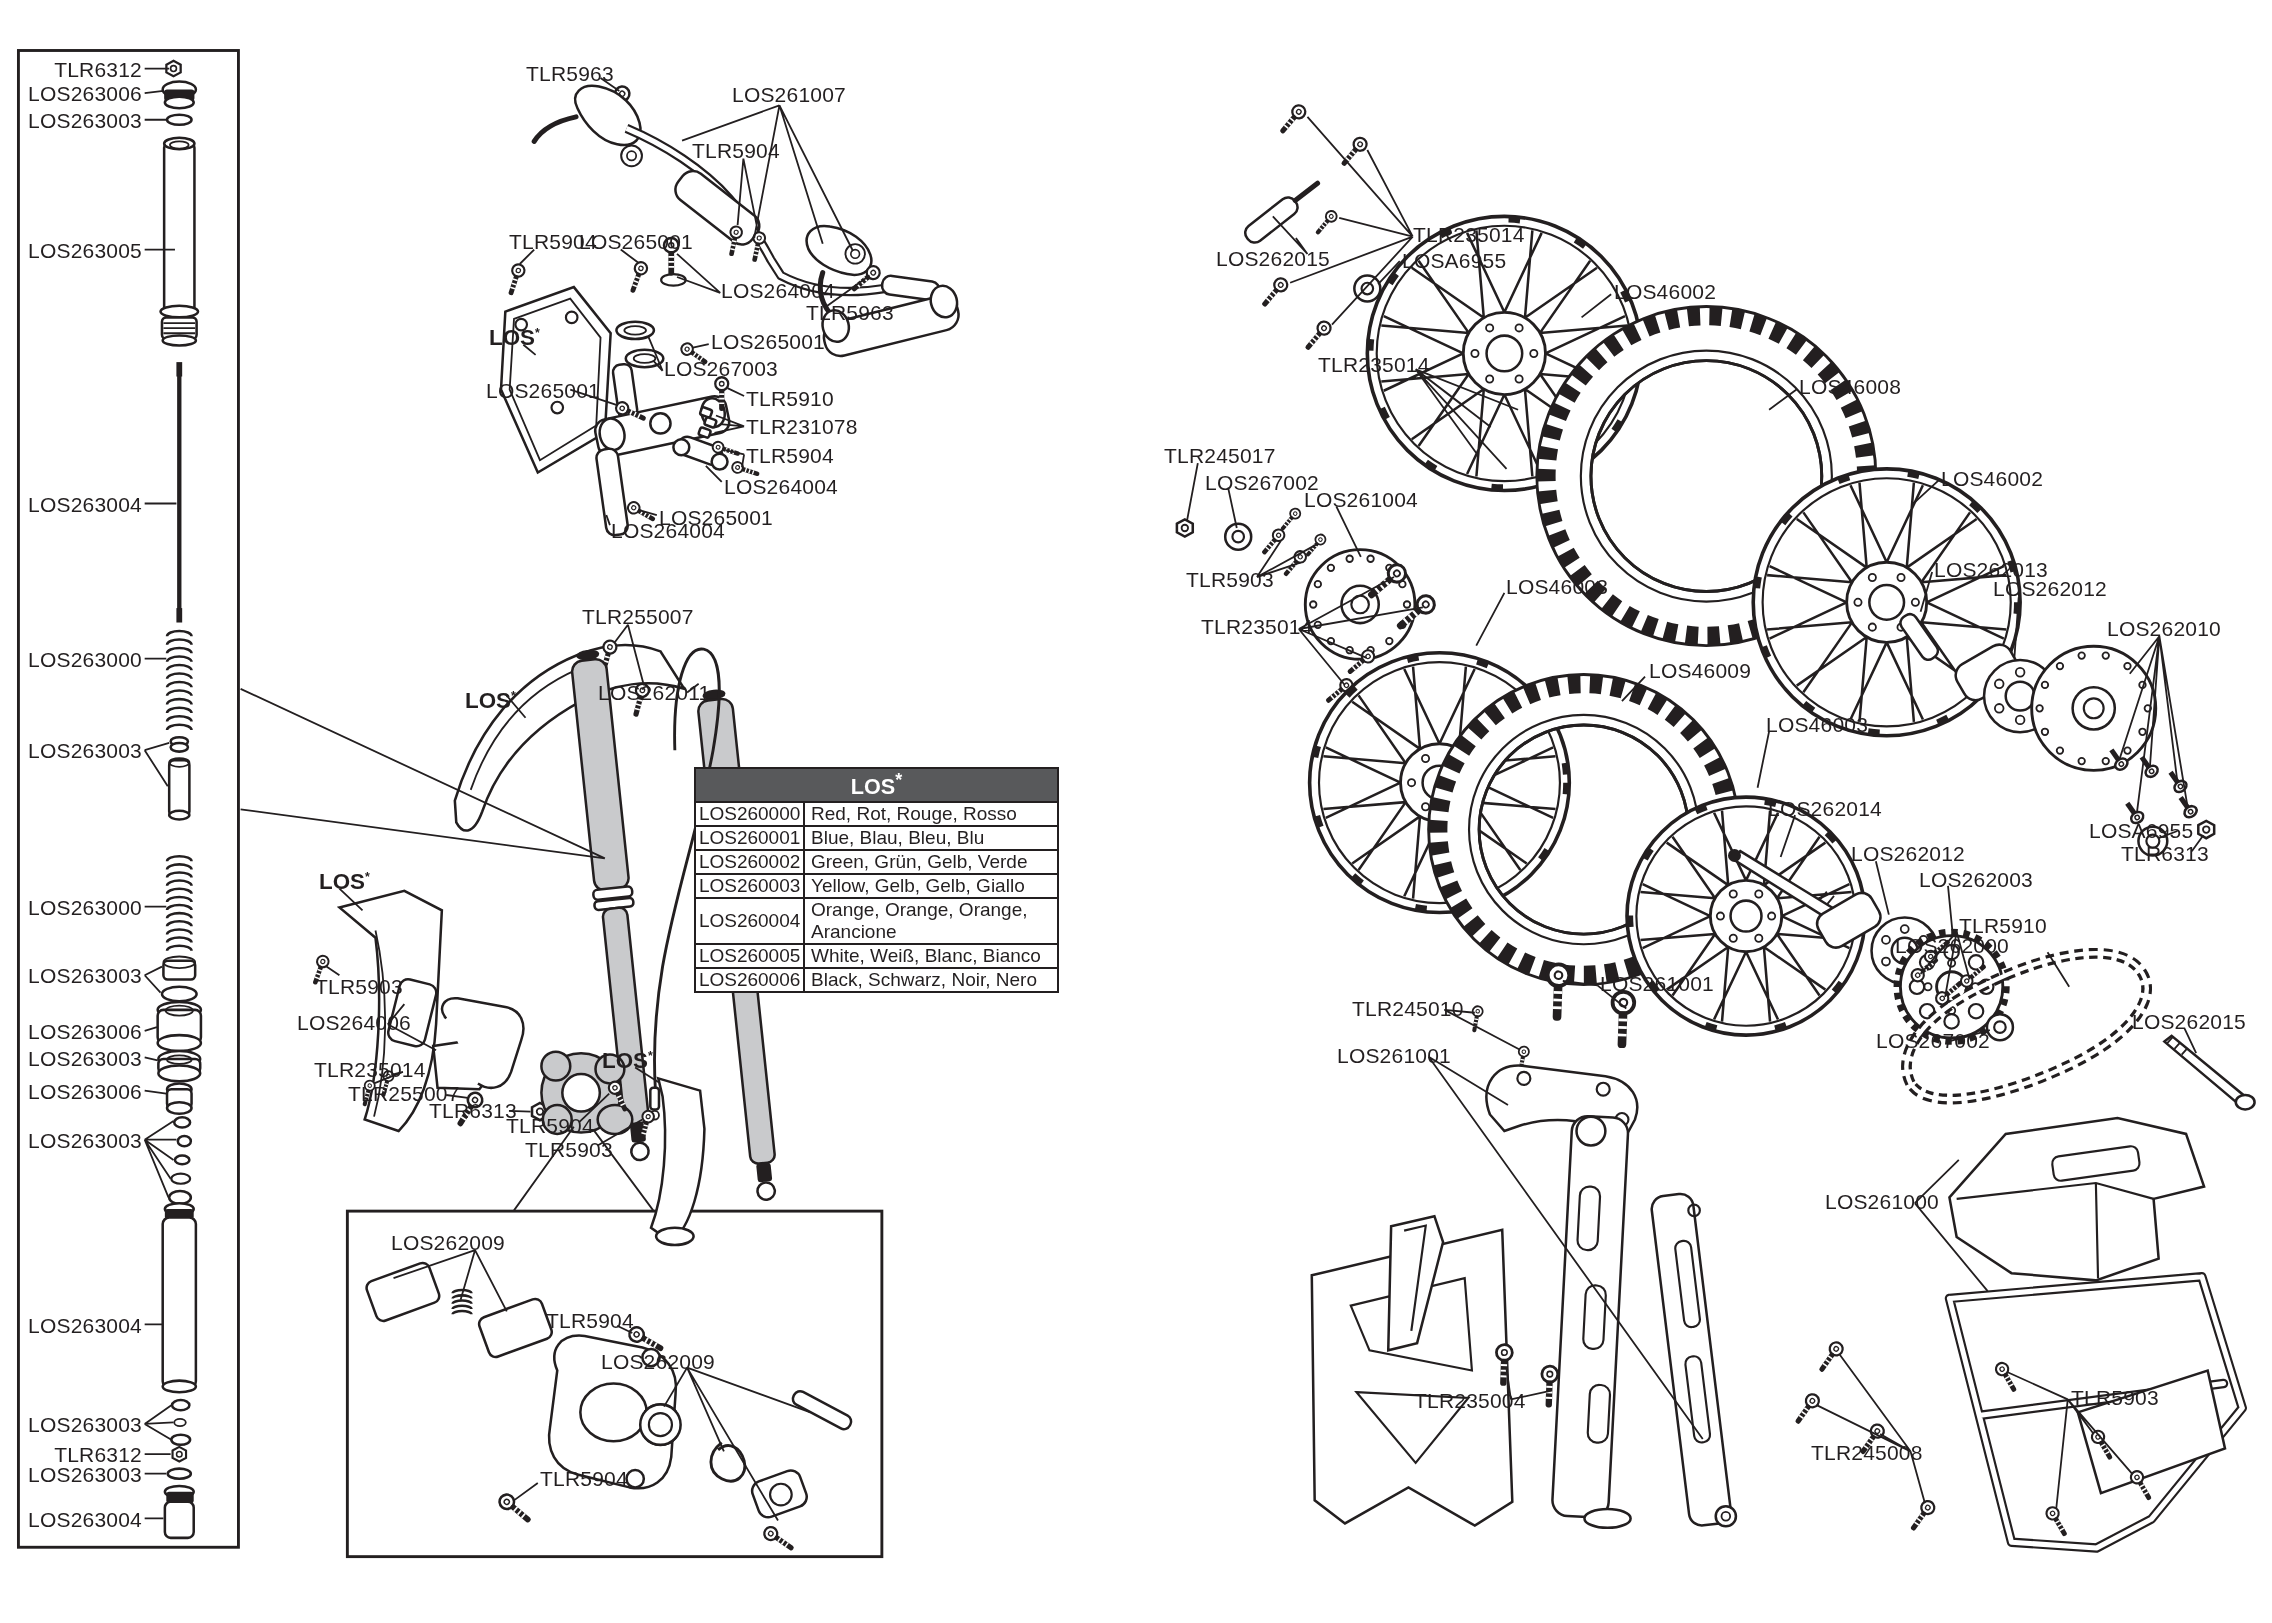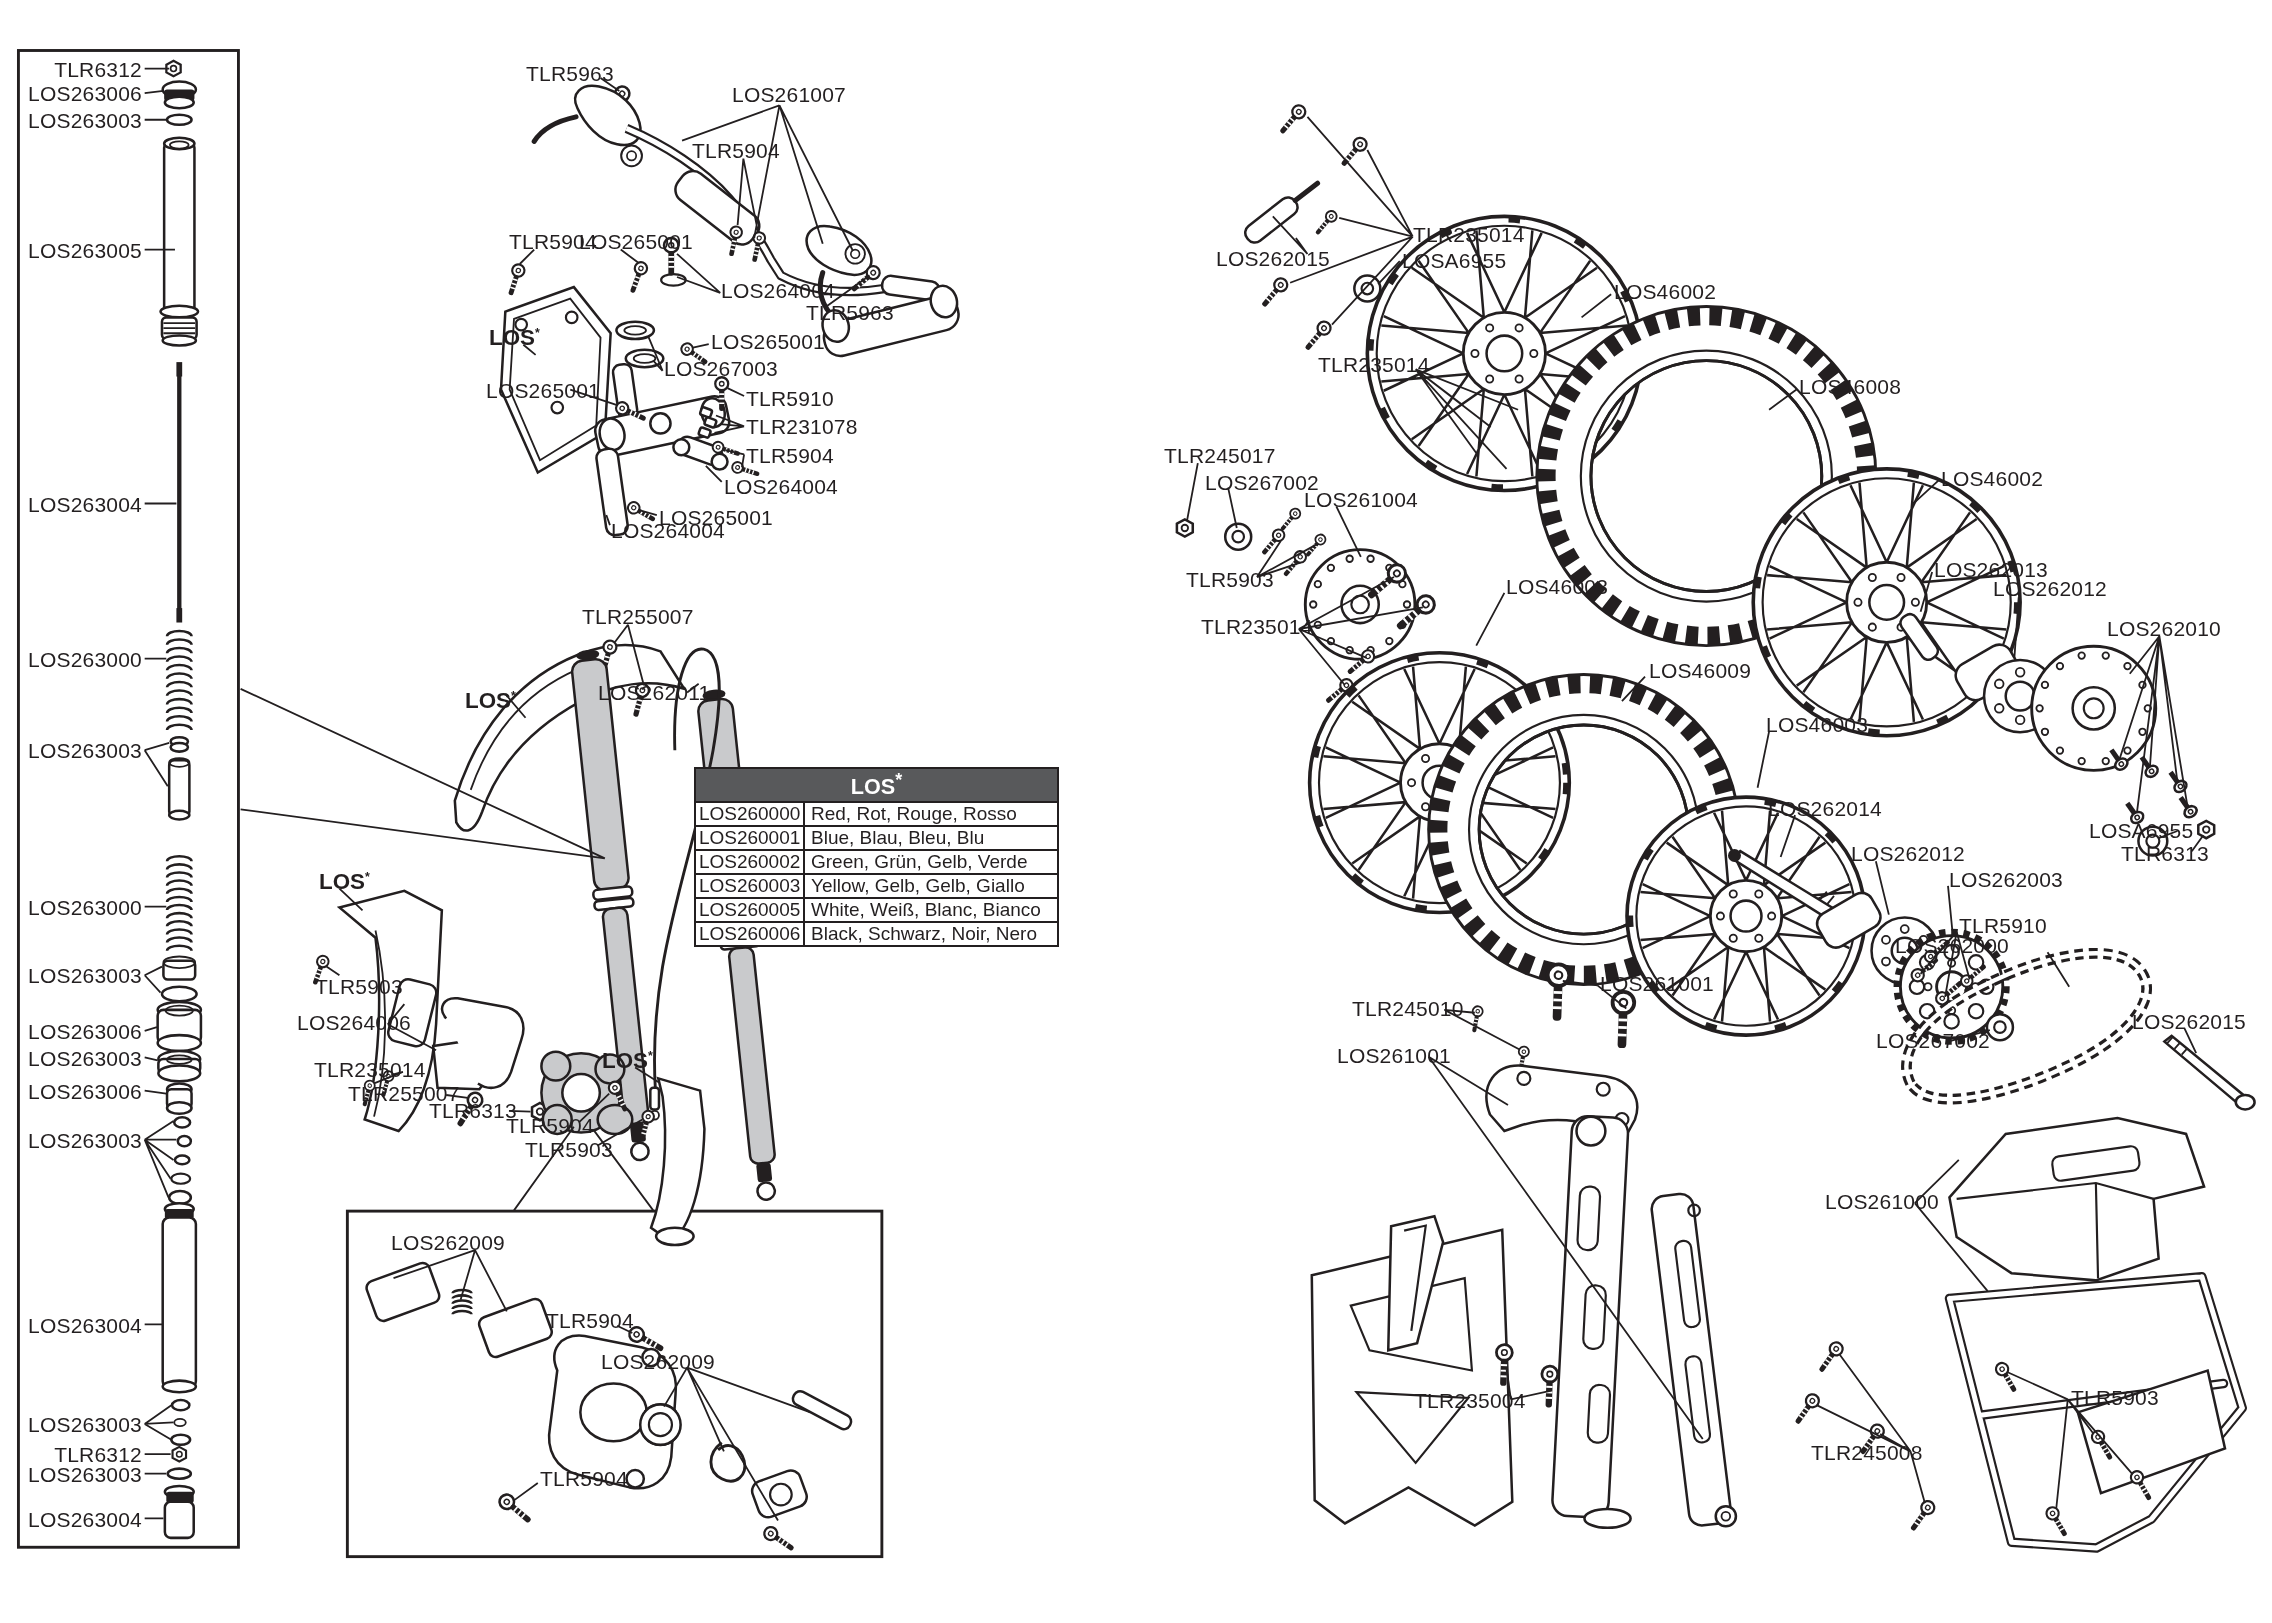--- a/index.html
+++ b/index.html
@@ -522,20 +522,24 @@
           <td class="pt">LOS260001</td>
           <td>Blue, Blau, Bleu, Blu</td>
         </tr>
         <tr>
           <td class="pt">LOS260002</td>
           <td>Green, Grün, Gelb, Verde</td>
         </tr>
         <tr>
           <td class="pt">LOS260003</td>
           <td>Yellow, Gelb, Gelb, Giallo</td>
+        </tr>
+        <tr>
+          <td class="pt">LOS260004</td>
+          <td>Orange, Orange, Orange, Arancione</td>
         </tr>
         <tr>
           <td class="pt">LOS260005</td>
           <td>White, Weiß, Blanc, Bianco</td>
         </tr>
         <tr>
           <td class="pt">LOS260006</td>
           <td>Black, Schwarz, Noir, Nero</td>
         </tr>
       </tbody>
@@ -606,21 +610,21 @@
       <div class="c" style="left: 1164px; top: 455px;">TLR245017</div>
       <div class="c" style="left: 1205px; top: 482px;">LOS267002</div>
       <div class="c" style="left: 1304px; top: 499px;">LOS261004</div>
       <div class="c" style="left: 1186px; top: 579px;">TLR5903</div>
       <div class="c" style="left: 1201px; top: 626px;">TLR235014</div>
       <div class="c" style="left: 1506px; top: 586px;">LOS46003</div>
       <div class="c" style="left: 1649px; top: 670px;">LOS46009</div>
       <div class="c" style="left: 1766px; top: 724px;">LOS46003</div>
       <div class="c" style="left: 1768px; top: 808px;">LOS262014</div>
       <div class="c" style="left: 1851px; top: 853px;">LOS262012</div>
-      <div class="c" style="left: 1919px; top: 879px; margin-left: 30px;">LOS262003</div>
+      <div class="c" style="left: 1919px; top: 879px;">LOS262003</div>
       <div class="c" style="left: 1959px; top: 925px;">TLR5910</div>
       <div class="c" style="left: 1895px; top: 945px;">LOS262000</div>
       <div class="c" style="left: 2089px; top: 830px;">LOSA6955</div>
       <div class="c" style="left: 2121px; top: 853px;">TLR6313</div>
       <div class="c" style="left: 1876px; top: 1040px;">LOS267002</div>
       <div class="c" style="left: 2132px; top: 1021px;">LOS262015</div>
       <div class="c" style="left: 1600px; top: 983px;">LOS261001</div>
       <div class="c" style="left: 1352px; top: 1008px;">TLR245010</div>
       <div class="c" style="left: 1337px; top: 1055px;">LOS261001</div>
       <div class="c" style="left: 1414px; top: 1400px;">TLR235004</div>

